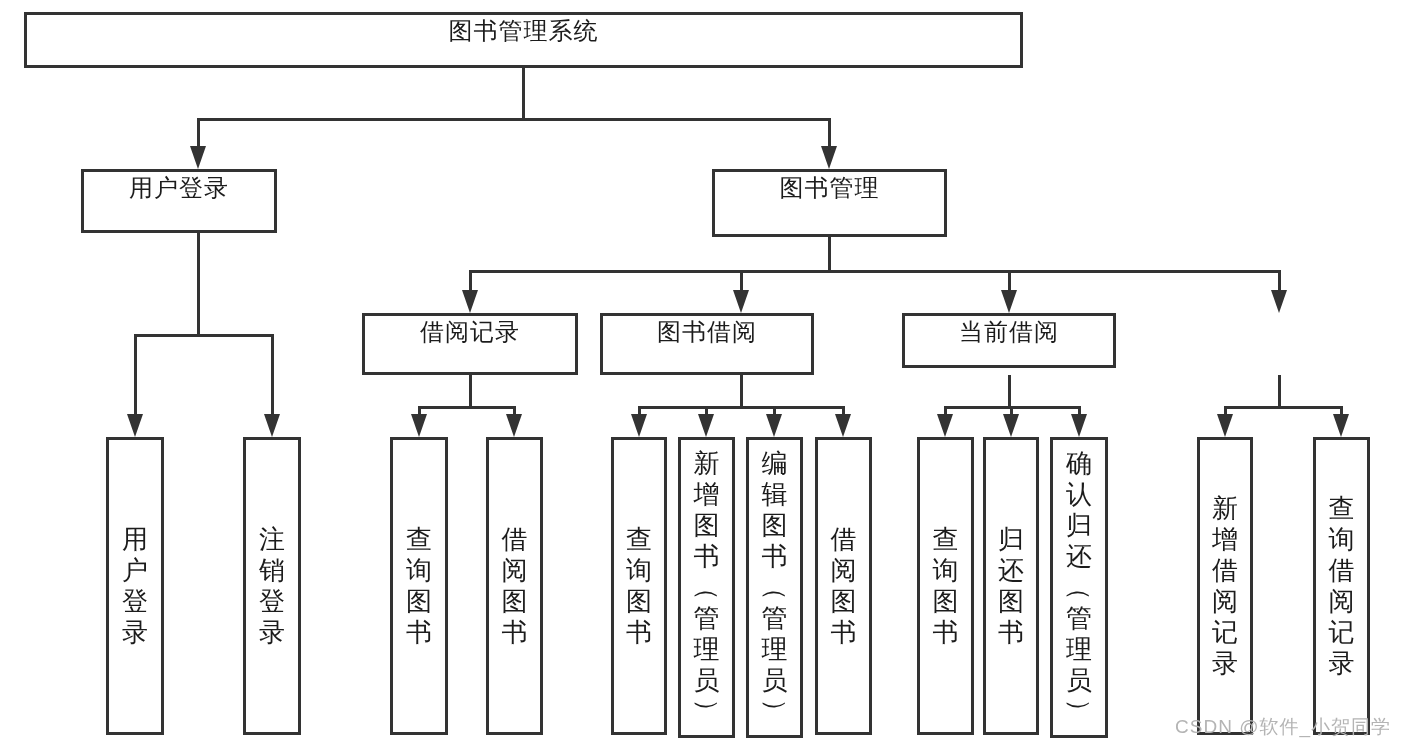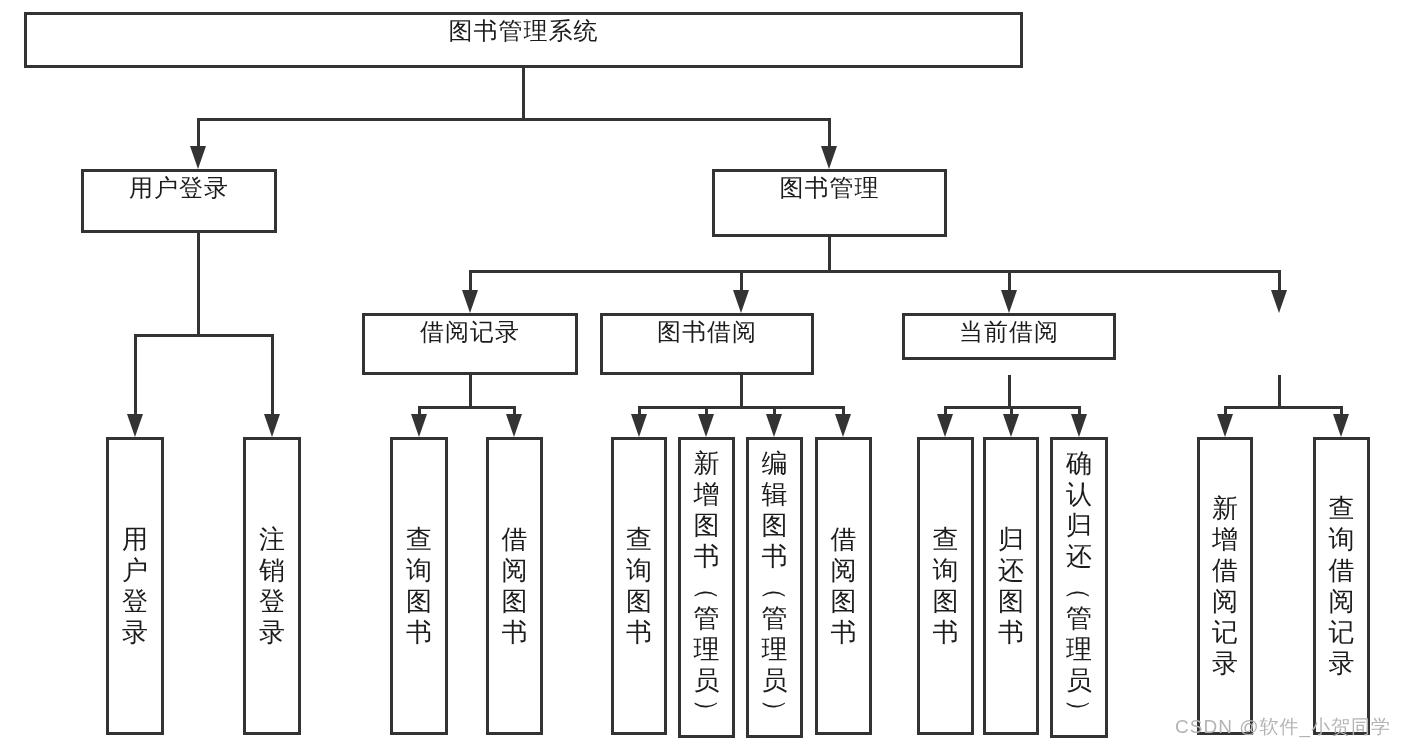--- a/index.html
+++ b/index.html
@@ -98,21 +98,21 @@
   <div class="hbox" style="left:712px;top:169px;width:235px;height:68px;">
     <span>图书管理</span>
   </div>
 
   <div class="hbox" style="left:362px;top:313px;width:216px;height:62px;">
     <span>借阅记录</span>
   </div>
   <div class="hbox" style="left:600px;top:313px;width:214px;height:62px;">
     <span>图书借阅</span>
   </div>
-  <div class="hbox" style="left:902px;top:313px;width:214px;height:47px;">
+  <div class="hbox" style="left:902px;top:313px;width:214px;height:55px;">
     <span>当前借阅</span>
   </div>
 
   <div class="vbox" style="left:106px;top:437px;width:58px;height:298px;">
     <span class="vtext">
         <span class="vchar">用</span>
         <span class="vchar">户</span>
         <span class="vchar">登</span>
         <span class="vchar">录</span>
       </span>

